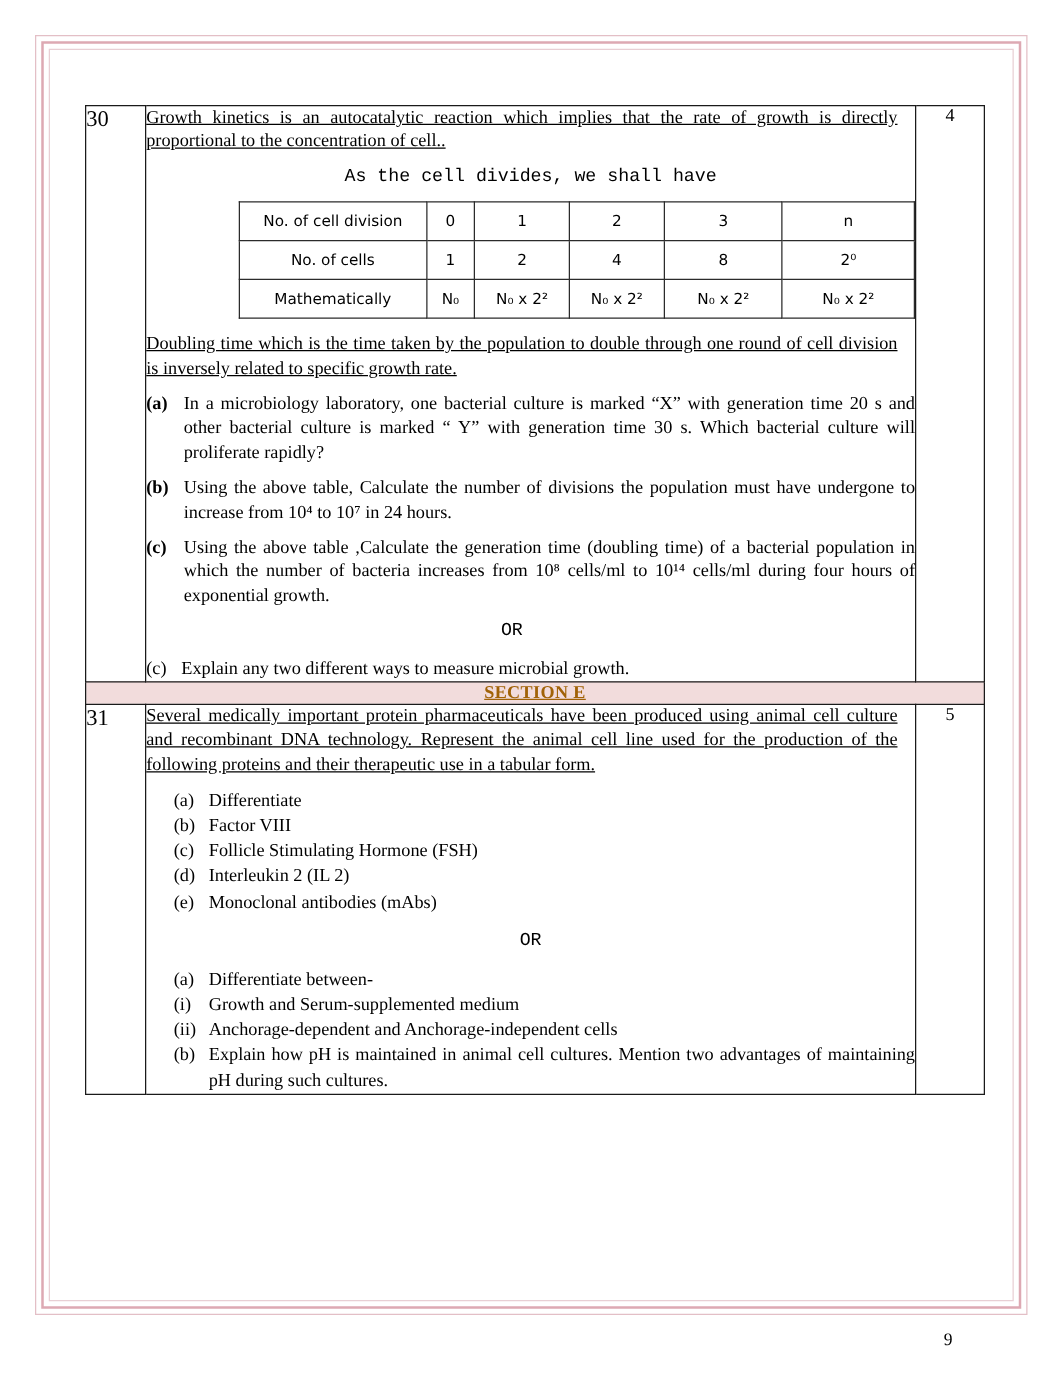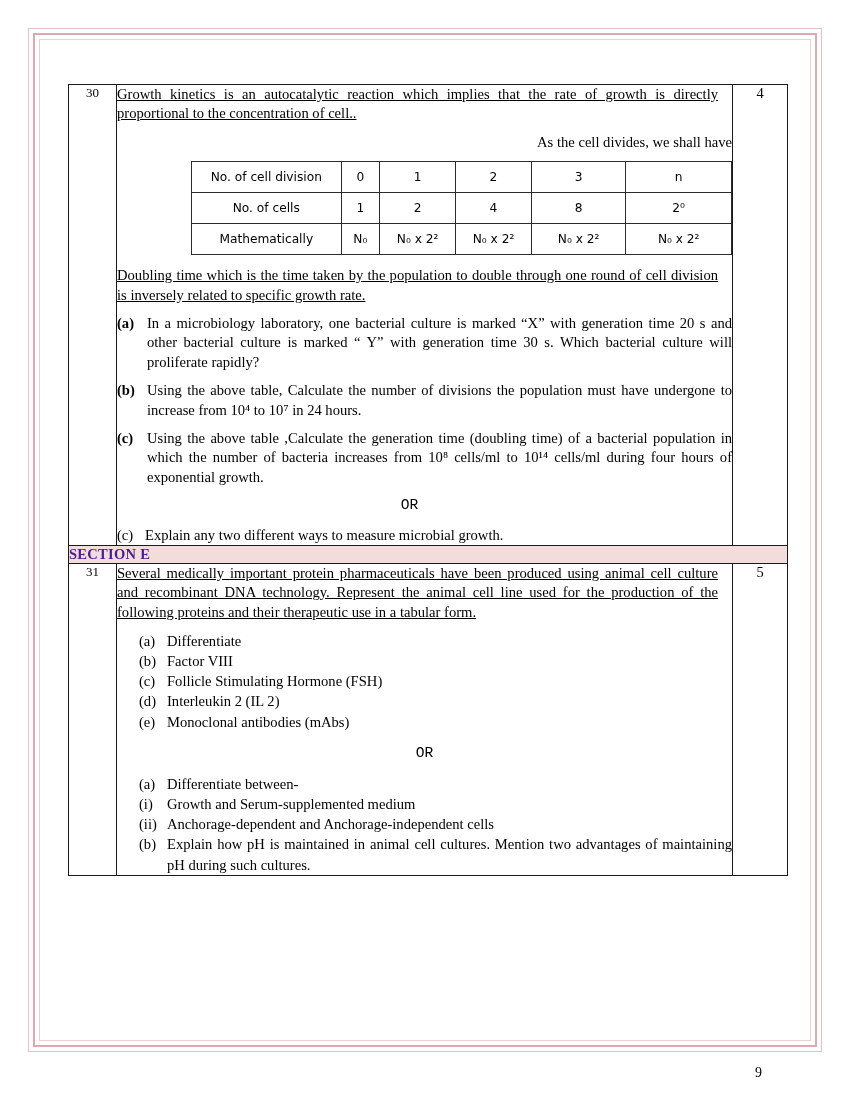--- a/index.html
+++ b/index.html
@@ -57,22 +57,22 @@
   .exam-table td {
     border: 1.1px solid #1a1a1a;
     vertical-align: top;
     padding: 0;
   }
   .col-qno { width: 48px; }
   .col-body { width: 616px; }
   .col-marks { width: 55px; }
 
   .qno {
-    text-align: center;
-    font-size: 13px;
+    text-align: left;
+    font-size: 18px;
     padding-top: 7px;
     line-height: 1.2;
     margin-left: 44px;
   }
   .marks {
     text-align: center;
     font-size: 14.5px;
     padding-top: 7px;
     line-height: 1.2;
   }
@@ -83,21 +83,22 @@
   }
 
   p.para {
     margin: 0 14px 9px 0;
     text-align: justify;
     text-justify: inter-word;
     text-decoration: underline;
   }
   p.plain {
     margin: 0 0 9px 0;
-    text-align: right;
+    text-align: center;
+    font-family: Liberation Mono, monospace;
   }
 
   
   .wrap-inner {
     margin: 3px 0 11px 26px;
     padding-left: 48px;
   }
   .data-table {
     border-collapse: collapse;
     table-layout: fixed;
@@ -168,25 +169,27 @@
     font-size: 14.6px;
     margin: 9px 0 9px 0;
     padding-right: 30px;
     font-family: Liberation Mono, monospace;
   }
   .or-line.or2 { padding-right: 0; margin: 12px 0 11px 0; }
 
   
   .section-band {
     background: #f2dcdc;
+    text-align: center;
     font-weight: bold;
-    color: #4c1d95;
+    color: #a16207;
     font-size: 14.5px;
     letter-spacing: 0.3px;
     padding: 7px 0 7px 0;
+    text-decoration: underline;
   }
 
   
   .page-num {
     position: absolute;
     right: 88px;
     top: 1065px;
     font-size: 14px;
   }
 </style>

